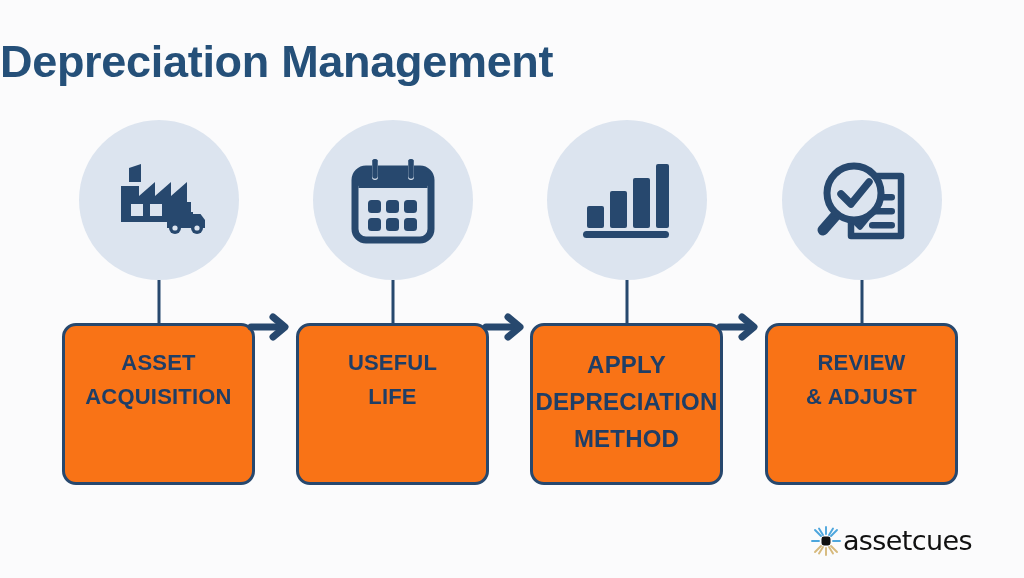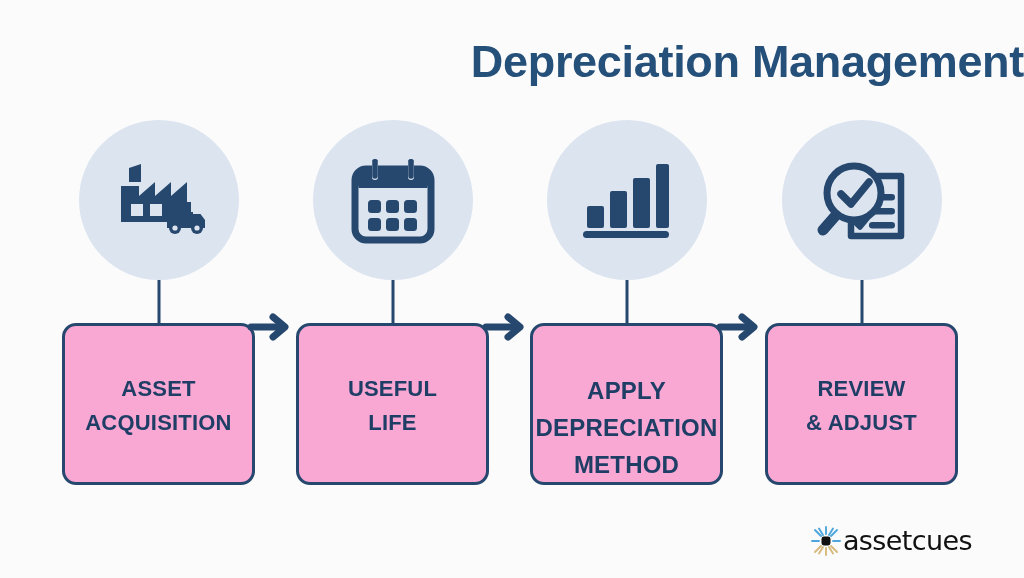--- a/index.html
+++ b/index.html
@@ -21,21 +21,21 @@
     width: 1024px;
     height: 578px;
   }
 
   
   .page-title {
     position: absolute;
     top: 36px;
     left: 0;
     width: 1024px;
-    text-align: right;
+    text-align: left;
     font-size: 45px;
     font-weight: bold;
     letter-spacing: -0.3px;
     color: #255079;
     font-family: "Liberation Sans", sans-serif;
   }
 
   
   .flow {
     position: absolute;
@@ -82,22 +82,22 @@
   }
 
   .label-box {
     position: absolute;
     top: 203px;
     left: 0;
     width: 193px;
     height: 162px;
     border: 3px solid #27486e;
     border-radius: 14px;
-    background: #f9a8d4;
-    padding-top: 46px;
+    background: #f97316;
+    padding-top: 20px;
     text-align: center;
   }
 
   .label-line {
     display: block;
     font-size: 22px;
     font-weight: bold;
     color: #1f3e66;
     line-height: 1.55;
     letter-spacing: 0.2px;

